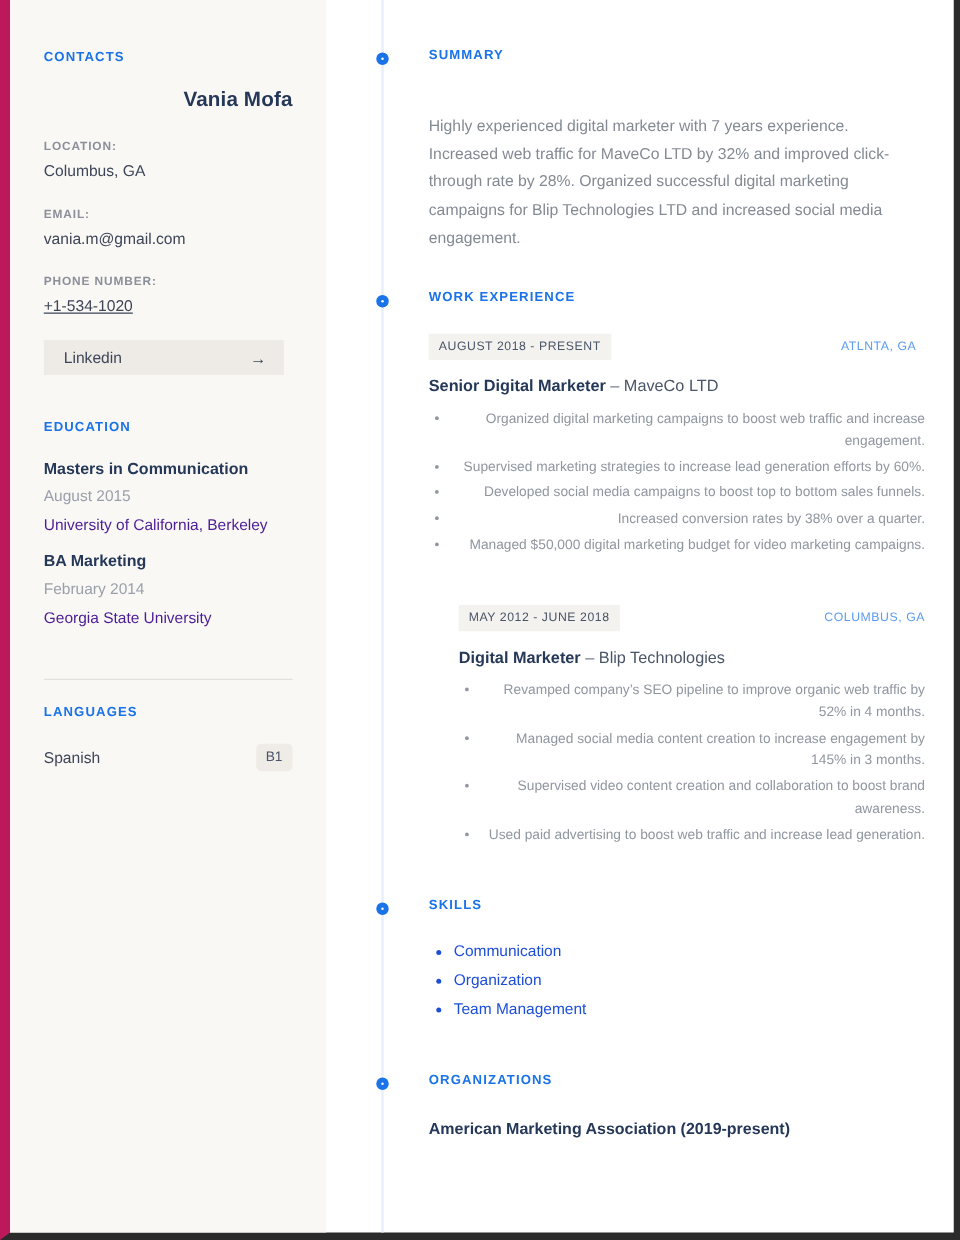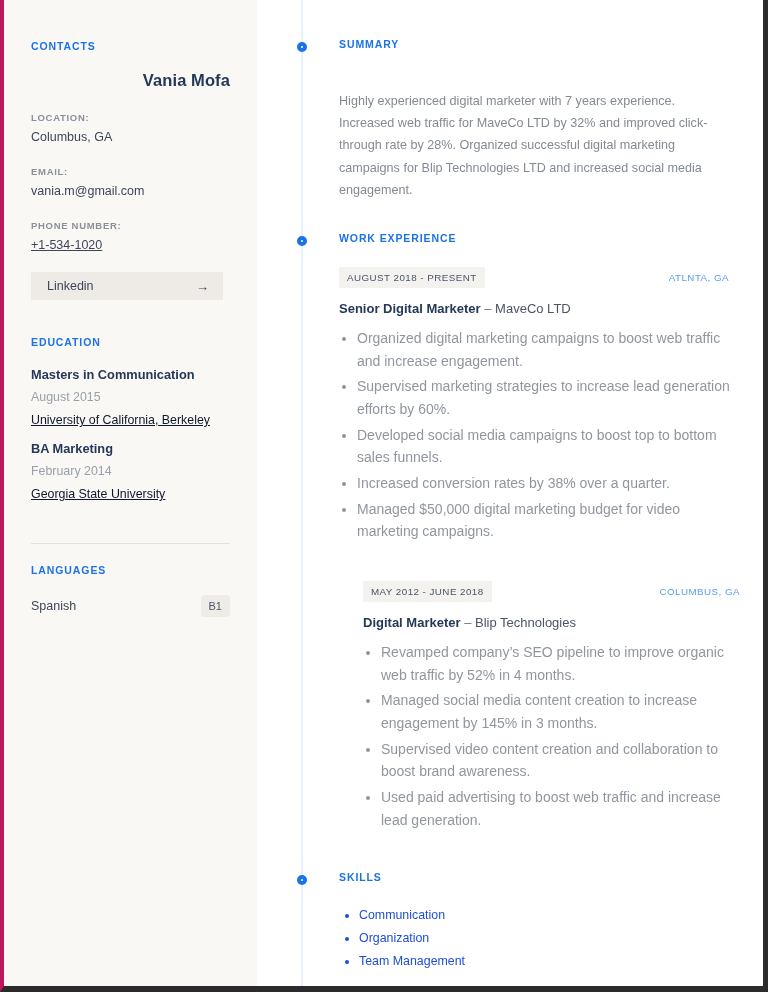--- a/index.html
+++ b/index.html
@@ -13,21 +13,21 @@
     font-family: "Liberation Sans", sans-serif;
     overflow: hidden;
   }
 
   .page {
     position: relative;
     width: 768px;
     height: 992px;
     box-sizing: border-box;
     background: #ffffff;
-    border-left: 4px solid #be185d;
+    border-left: 8px solid #be185d;
     border-right: 5px solid #2b2b2b;
     border-bottom: 6px solid #2b2b2b;
     display: flex;
     align-items: stretch;
   }
 
   
   .sidebar {
     width: 253px;
     flex: 0 0 253px;
@@ -97,24 +97,23 @@
     font-size: 12.8px;
     font-weight: bold;
     margin: 0 0 8px 0;
   }
   .edu-date {
     color: #9aa0ab;
     font-size: 12.4px;
     margin: 0 0 9px 0;
   }
   .edu-school {
-    color: #0f172a;
+    color: #4c1d95;
     font-size: 12.4px;
     margin: 0 0 14px 0;
-    text-decoration: underline;
   }
 
   .divider {
     border-top: 1px solid #e4e0da;
     margin: 42px 0 20px 0;
   }
 
   .lang-row {
     display: flex;
     align-items: center;
@@ -231,23 +230,24 @@
   .job-title .sep { color: #6b7280; font-weight: normal; }
   .job-title .company { color: #4a5568; font-weight: normal; }
 
   ul.bullets {
     margin: 11px 0 0 0;
     padding-left: 18px;
     max-width: 400px;
   }
   ul.bullets li {
     color: #9096a0;
-    font-size: 14px;
+    font-size: 11px;
     line-height: 1.62;
     margin-bottom: 3px;
+    text-align: right;
   }
   ul.bullets li::marker { color: #9096a0; }
 
   .skills-list {
     margin: 22px 0 0 0;
     padding-left: 20px;
   }
   .skills-list li {
     color: #1d4ed8;
     font-size: 12.4px;

